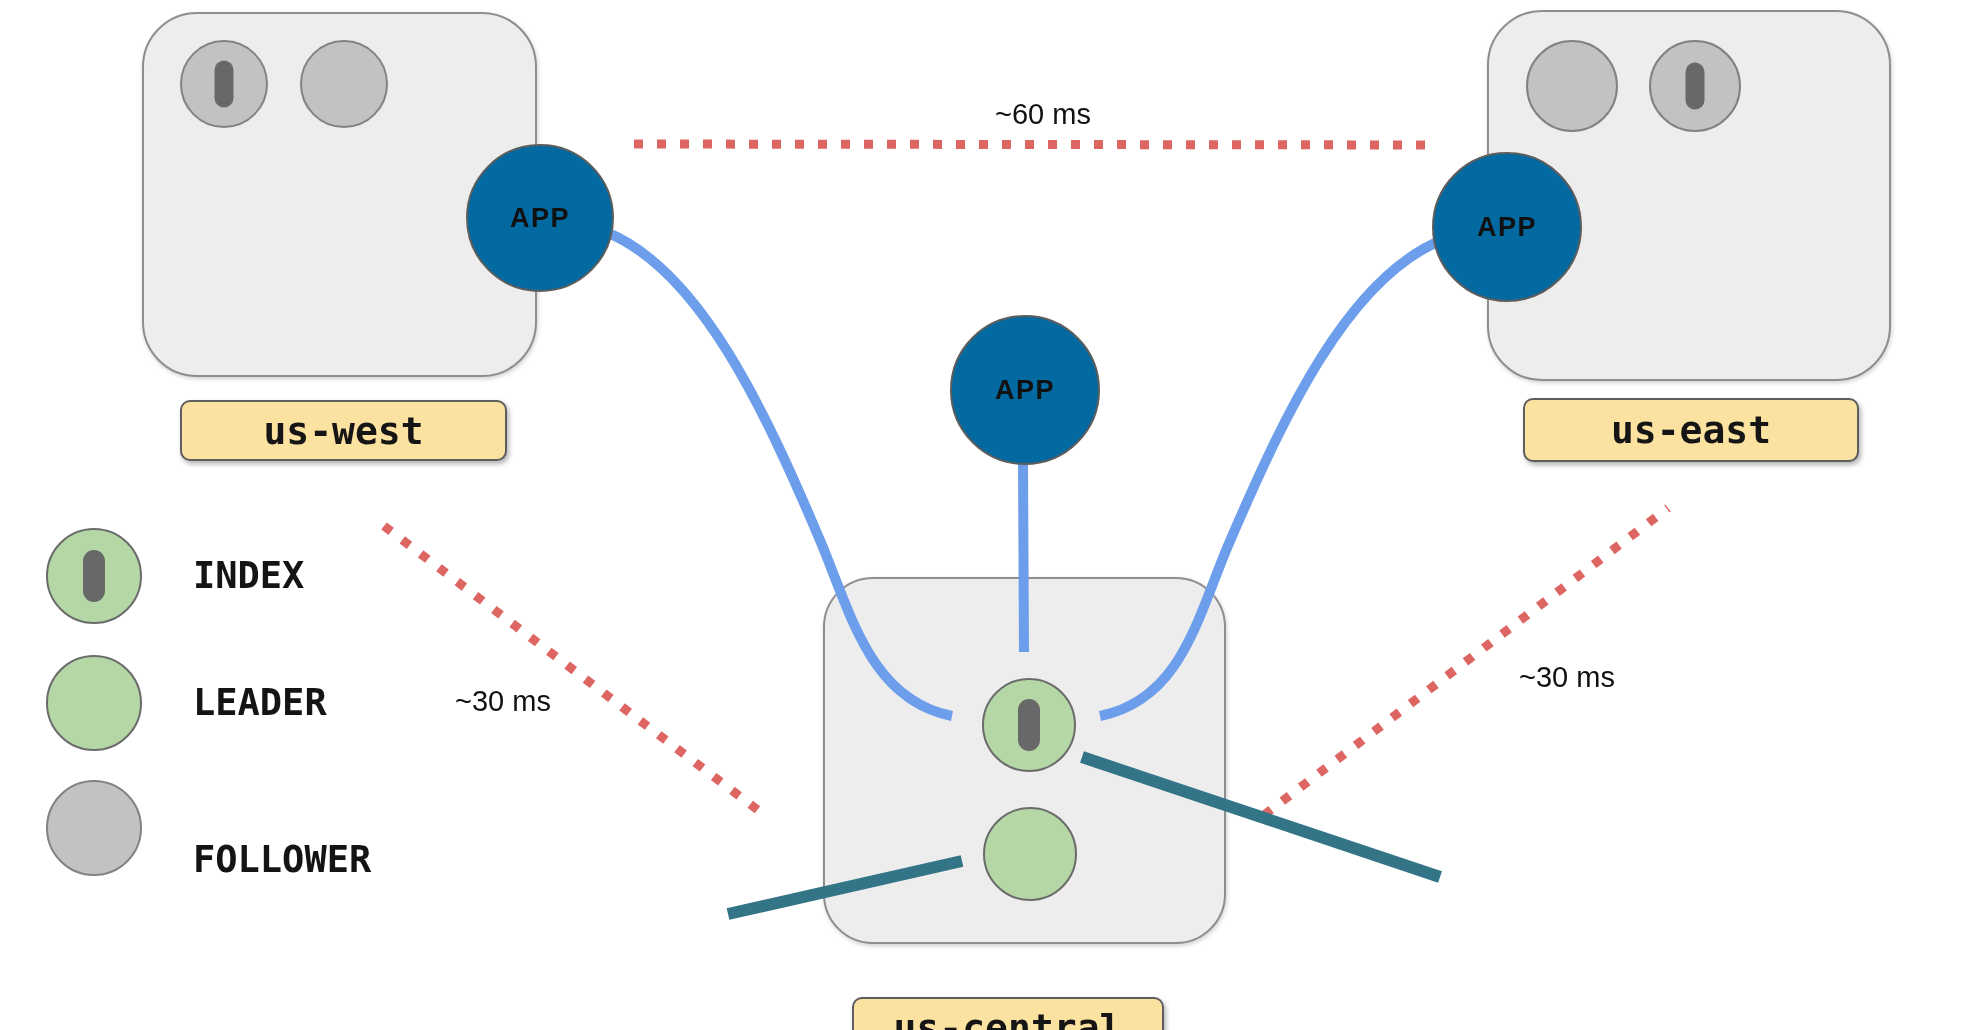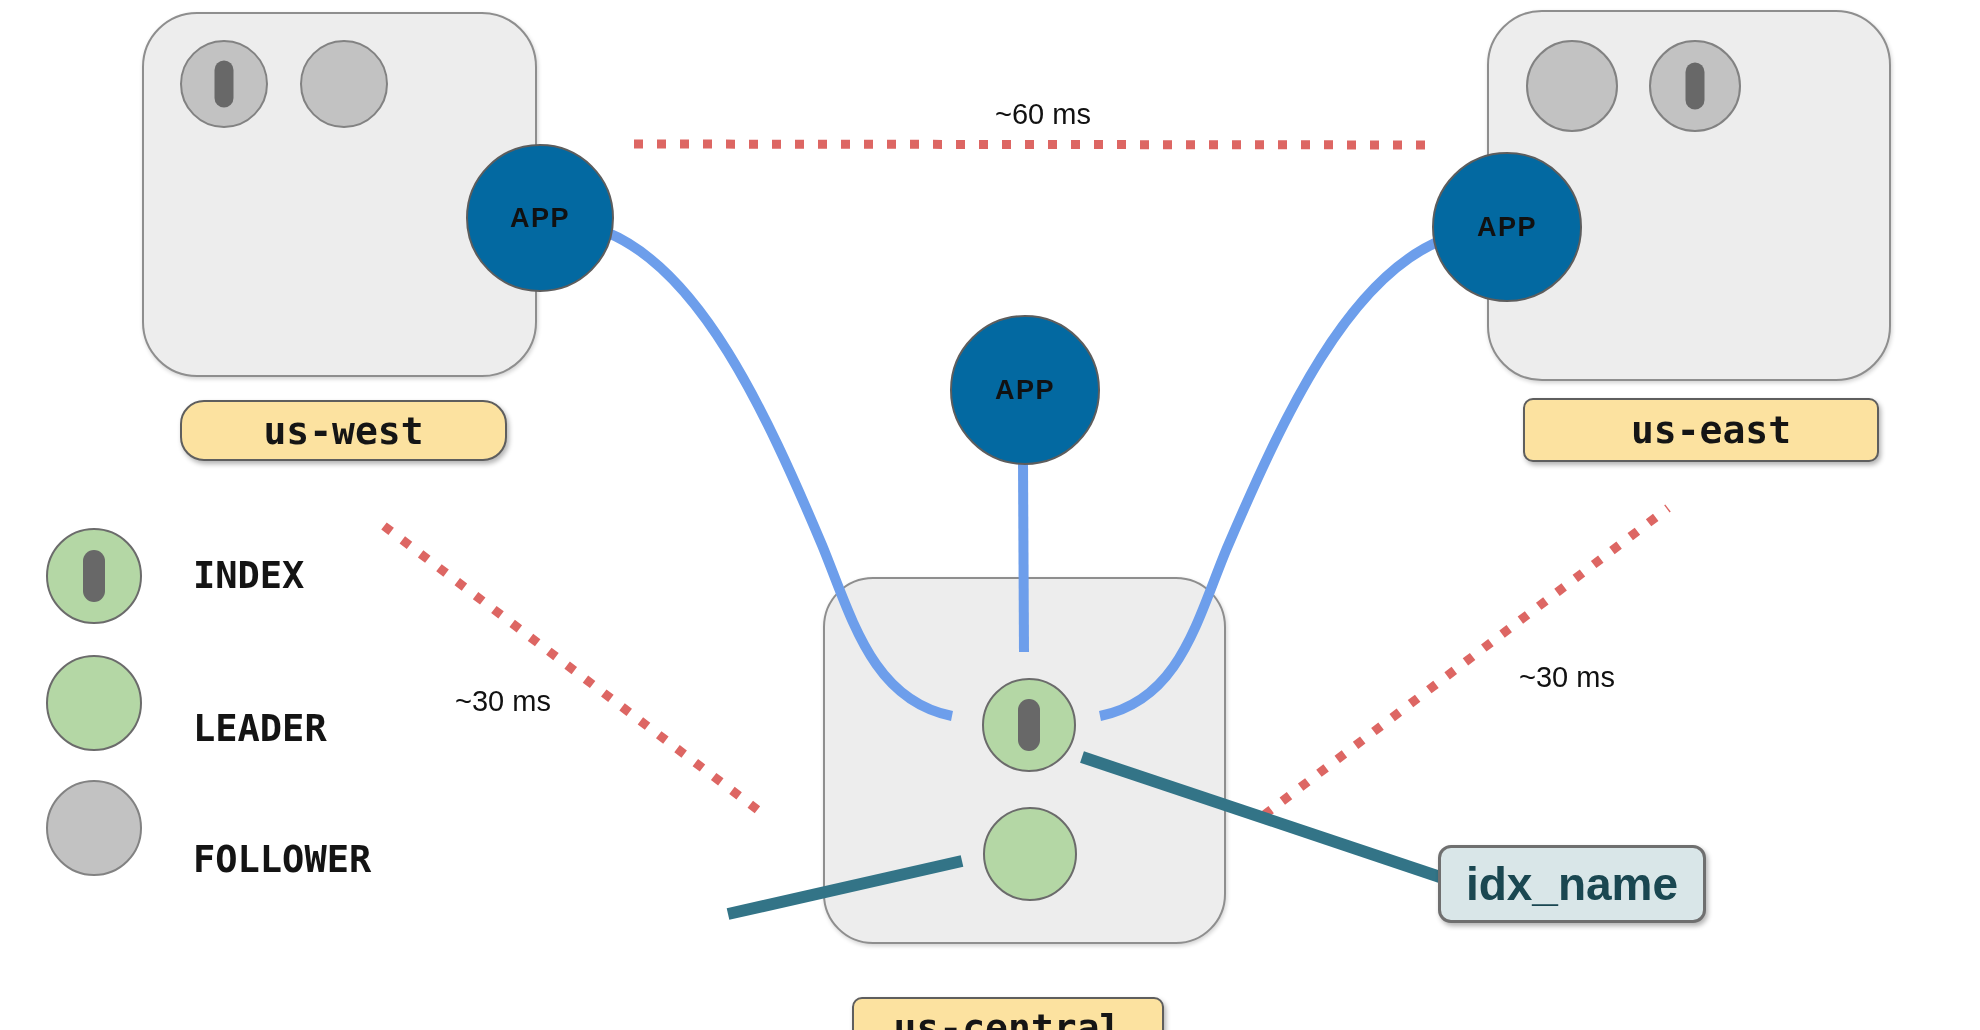--- a/index.html
+++ b/index.html
@@ -28,22 +28,22 @@
        font-weight:bold;font-size:27px;letter-spacing:1.5px;color:#111;}
   .app.west{left:466px;top:144px;width:144px;height:144px;}
   .app.center{left:950px;top:315px;width:146px;height:146px;}
   .app.east{left:1432px;top:152px;width:146px;height:146px;}
 
   
   .region-label{position:absolute;background:#FCE2A0;border:2.5px solid #5e5e5e;border-radius:10px;
         box-shadow:2px 3px 5px rgba(0,0,0,.3);
         font-family:"DejaVu Sans Mono","Liberation Mono",monospace;font-weight:bold;
         font-size:38px;color:#151515;display:flex;align-items:center;justify-content:center;}
-  .region-label.us-west{left:180px;top:400px;width:323px;height:57px;border-radius:24px;}
-  .region-label.us-east{left:1523px;top:398px;width:332px;height:60px;padding-left:20px;}
+  .region-label.us-west{left:180px;top:400px;width:323px;height:57px;}
+  .region-label.us-east{left:1523px;top:398px;width:332px;height:60px;}
   .region-label.us-central{left:852px;top:957px;width:308px;height:58px;margin-top:40px;}
 
   
   .callout{position:absolute;background:#D9E6E8;border:3px solid #6f6f6f;border-radius:13px;
         box-shadow:2px 3px 5px rgba(0,0,0,.3);
         font-weight:bold;font-size:46px;color:#1A4751;
         display:flex;align-items:center;justify-content:center;}
   .callout.users{left:505px;top:877px;width:223px;height:71px;}
   .callout.idx{left:1438px;top:845px;width:262px;height:72px;}
 
@@ -133,30 +133,27 @@
     <span>us-east</span>
   </div>
   <div class="region-label us-central">
     <span>us-central</span>
   </div>
 
   <div class="latency l60">~60 ms</div>
   <div class="latency l30w">~30 ms</div>
   <div class="latency l30e">~30 ms</div>
 
-  <div class="callout idx">
-    <span>idx_name</span>
-  </div>
 
   <div>
     <div class="circle green-node" style="left:46px;top:528px;width:96px;height:96px;">
       <div class="pill md"></div>
     </div>
     <div class="legend-label" style="top:552px;">INDEX</div>
 
     <div class="circle green-node" style="left:46px;top:655px;width:96px;height:96px;"></div>
-    <div class="legend-label" style="top:679px;margin-top:26px;">LEADER</div>
+    <div class="legend-label" style="top:679px;">LEADER</div>
 
     <div class="circle gray-node" style="left:46px;top:780px;width:96px;height:96px;"></div>
     <div class="legend-label" style="top:836px;">FOLLOWER</div>
   </div>
 
 </div>
 
 </body></html>

